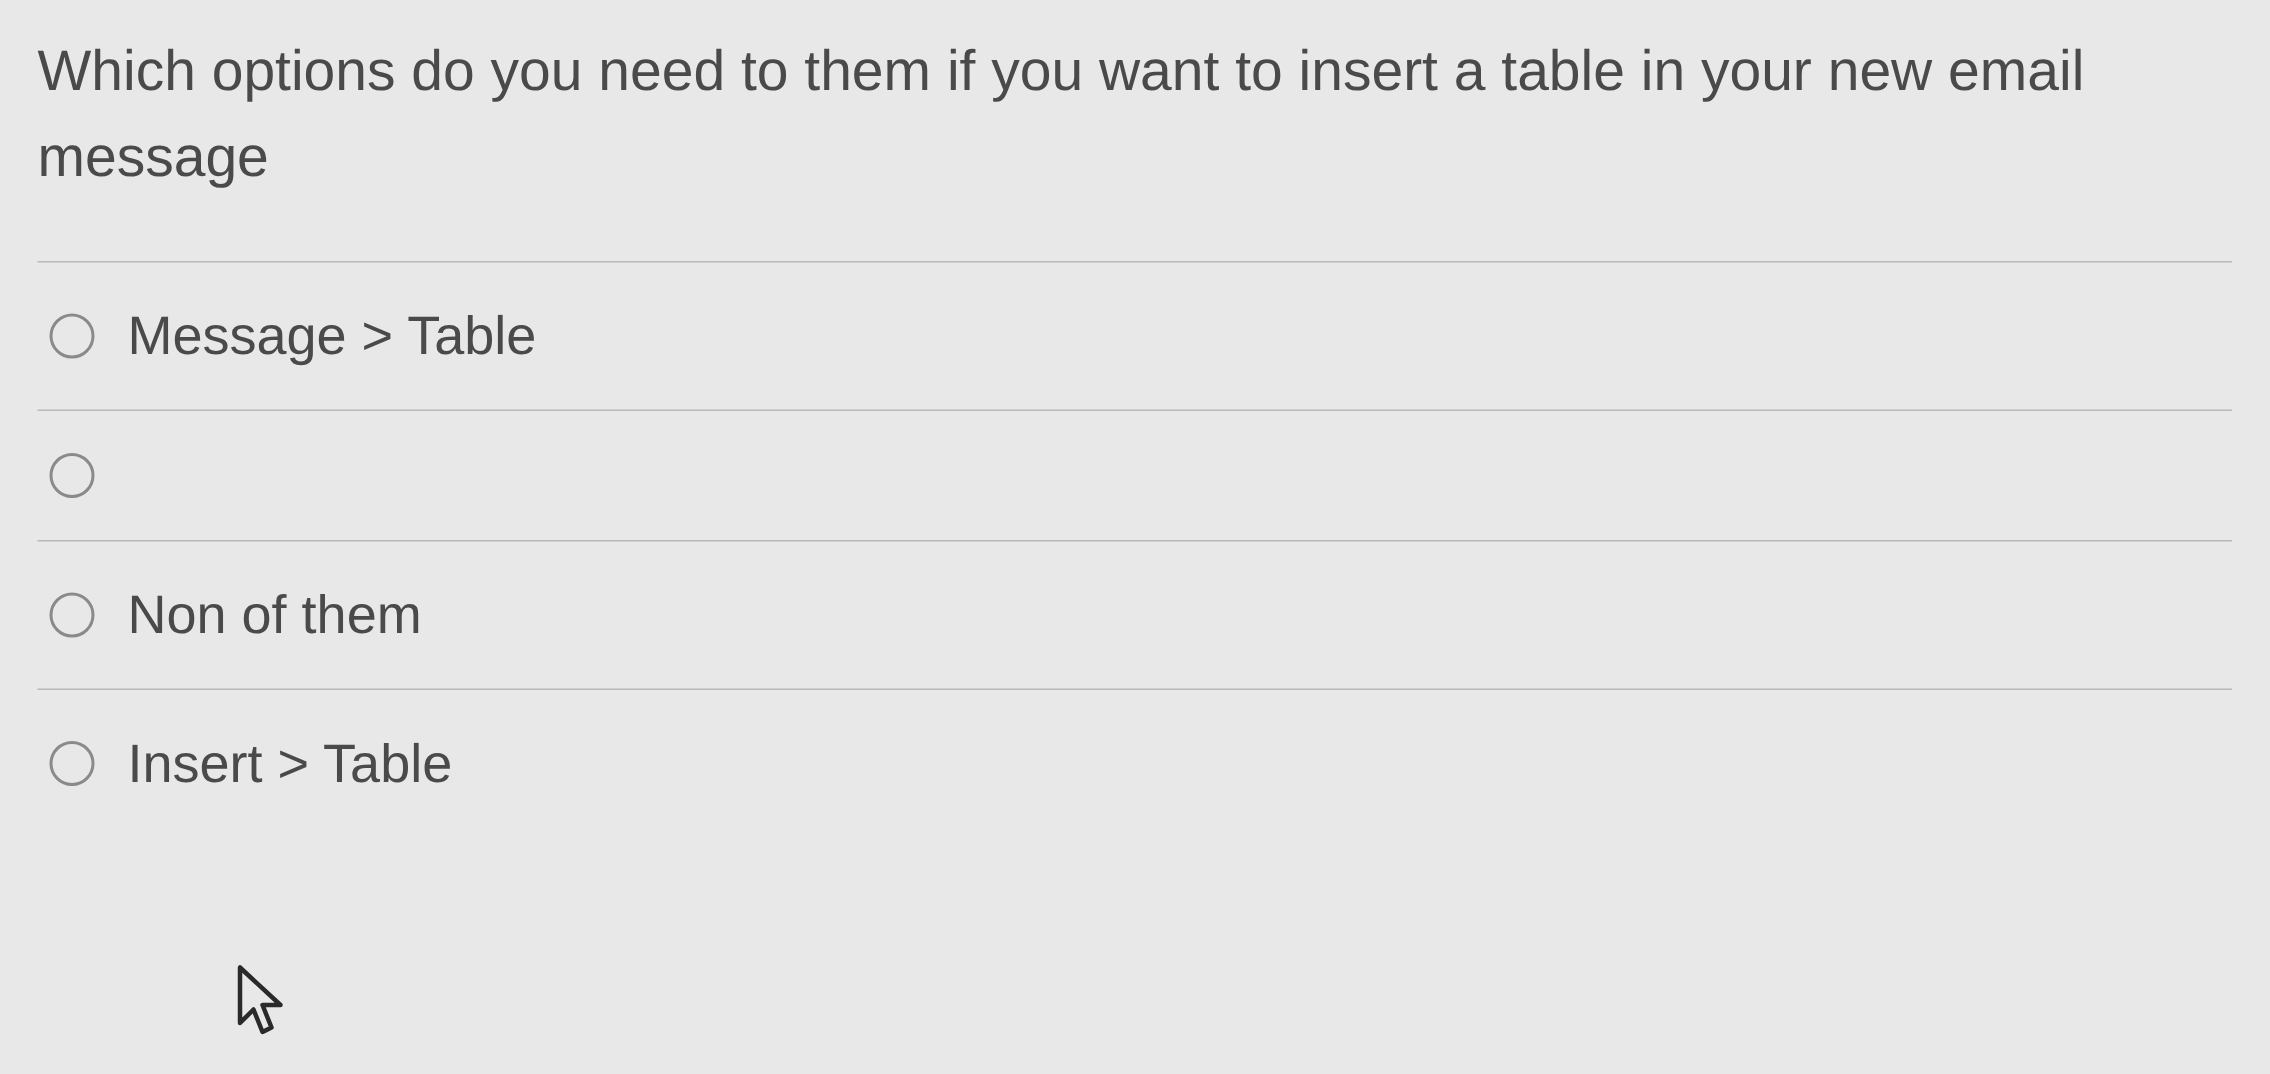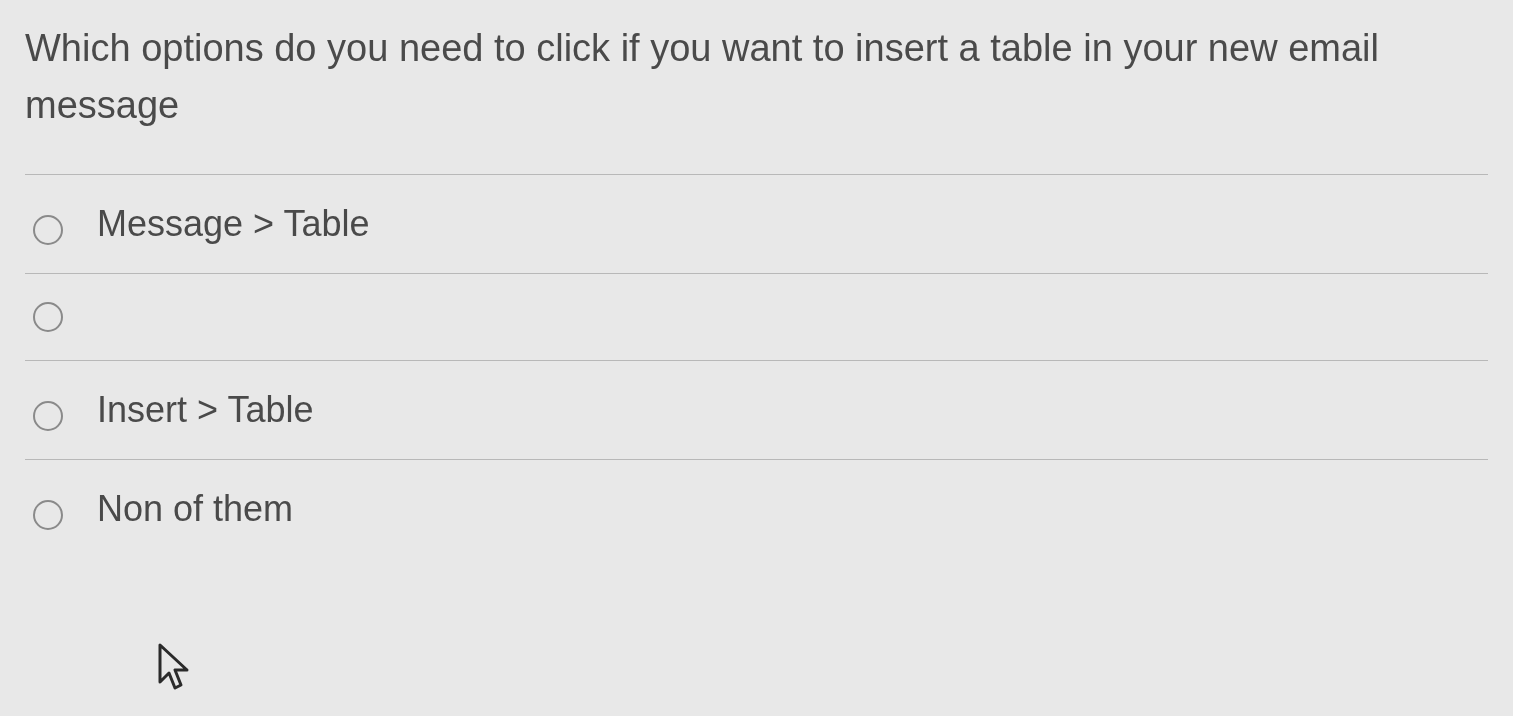--- a/index.html
+++ b/index.html
@@ -20,25 +20,24 @@
       line-height: 1.5;
       color: #4a4a4a;
       margin-bottom: 40px;
       font-weight: 400;
     }
     .options-container {
       border-top: 1px solid #b8b8b8;
     }
     .option-row {
       display: flex;
-      align-items: flex-end;
+      align-items: center;
       padding: 28px 8px;
       border-bottom: 1px solid #b8b8b8;
       cursor: pointer;
-      gap: 12px;
     }
     .option-row:last-child {
       border-bottom: none;
       padding-bottom: 10px;
     }
     .radio-circle {
       width: 30px;
       height: 30px;
       border: 2px solid #8a8a8a;
       border-radius: 50%;
@@ -54,40 +53,40 @@
     .cursor-overlay {
       position: absolute;
       left: 155px;
       top: 640px;
       pointer-events: none;
     }
   </style>
 </head>
 <body>
 
-<div class="question-text">Which options do you need to click if you want to insert a table in your new email message</div>
+<div class="question-text">Which options do you need to them if you want to insert a table in your new email message</div>
 
 <div class="options-container">
 
   <div class="option-row">
     <div class="radio-circle"></div>
     <span class="option-label">Message &gt; Table</span>
   </div>
 
   <div class="option-row">
     <div class="radio-circle"></div>
   </div>
 
   <div class="option-row">
     <div class="radio-circle"></div>
-    <span class="option-label">Insert &gt; Table</span>
+    <span class="option-label">Non of them</span>
   </div>
 
   <div class="option-row">
     <div class="radio-circle"></div>
-    <span class="option-label">Non of them</span>
+    <span class="option-label">Insert &gt; Table</span>
   </div>
 
 </div>
 
 <svg class="cursor-overlay" width="40" height="55" viewBox="0 0 40 55">
   <path d="M 5 5 L 5 42 L 14 33 L 20 48 L 26 45 L 20 30 L 32 30 Z" fill="none" stroke="#2a2a2a" stroke-width="3" stroke-linejoin="round"></path>
 </svg>
 
 </body></html>

